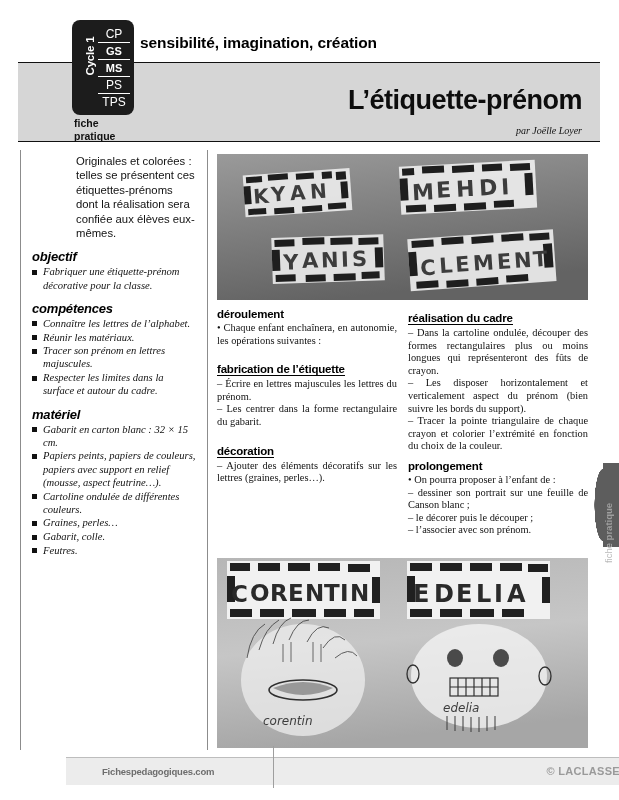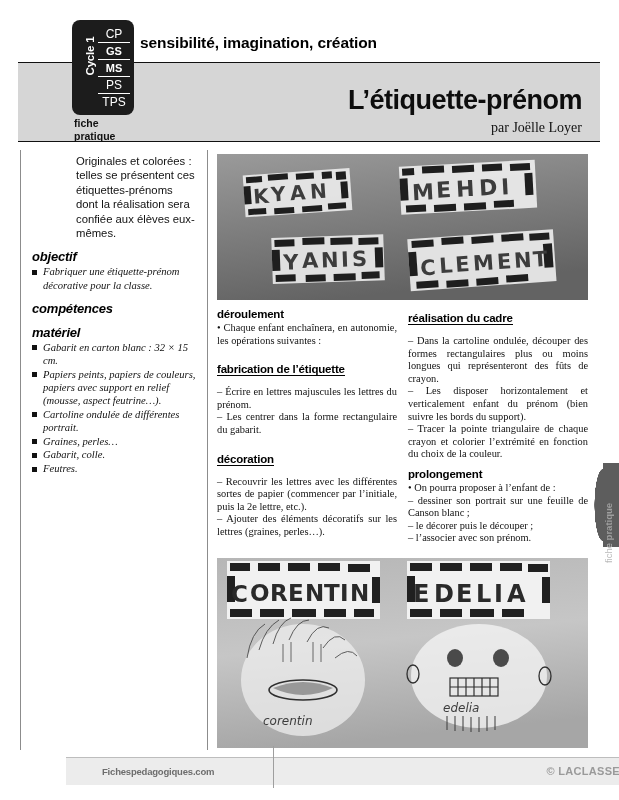--- a/index.html
+++ b/index.html
@@ -34,22 +34,22 @@
     background:#d6d6d6;
     border-top:1.5px solid #111; border-bottom:1.5px solid #111;
   }
   .band-title {
     position:absolute; left:0; right:18px; top:22px;
     text-align:right;
     font-size:27px; font-weight:bold; color:#0d0d0d; letter-spacing:-0.5px;
   }
   .band-author {
     position:absolute; right:18px; bottom:5px;
-    font-family:"Liberation Serif", serif; 
-    font-size:14px; color:#111;
+    font-family:"Liberation Serif", serif; font-style:italic;
+    font-size:10px; color:#111;
   }
 
   
   .cycle-badge {
     position:absolute; left:72px; top:20px; width:62px; height:95px;
     background:#1c1c1c; border-radius:8px;
     z-index:5;
   }
   .cycle-label {
     position:absolute; left:-13px; top:30px; width:62px;
@@ -110,21 +110,21 @@
   .col.left { left:0; }
   .col.right { left:191px; }
 
   .h-bold {
     font-size:11.5px; font-weight:bold; color:#000; letter-spacing:-0.2px;
     margin-bottom:2px;
   }
   .h-ul {
     font-size:11.5px; font-weight:bold; color:#000; letter-spacing:-0.2px;
     border-bottom:1.4px solid #000; display:inline-block;
-    margin-bottom:10px; padding-bottom:0px;
+    margin-bottom:2px; padding-bottom:0px;
   }
   .para {
     font-family:"Liberation Serif", serif;
     font-size:10.4px; line-height:12.6px; color:#111;
     text-align:justify; margin-bottom:0px;
   }
   .gap { height:12px; }
   .gap-s { height:7px; }
 
   
@@ -213,26 +213,32 @@
     <div class="sidebar">
 
       <div class="intro">Originales et colorées : telles se présentent ces étiquettes-prénoms dont la réalisation sera confiée aux élèves eux-mêmes.</div>
 
       <div class="sec-head">objectif</div>
       <ul class="bul">
         <li>Fabriquer une étiquette-prénom décorative  pour la classe.</li>
       </ul>
 
       <div class="sec-head">compétences</div>
+      <ul class="bul">
+        <li>Connaître les lettres de l’alphabet.</li>
+        <li>Réunir les matériaux.</li>
+        <li>Tracer son prénom en lettres majuscules.</li>
+        <li>Respecter les limites dans la surface et autour du cadre.</li>
+      </ul>
 
       <div class="sec-head">matériel</div>
       <ul class="bul">
         <li>Gabarit en carton blanc : 32 × 15 cm.</li>
         <li>Papiers peints, papiers de couleurs, papiers avec support en relief (mousse, aspect feutrine…).</li>
-        <li>Cartoline ondulée de différentes portrait.</li>
+        <li>Cartoline ondulée de différentes couleurs.</li>
         <li>Graines, perles…</li>
         <li>Gabarit, colle.</li>
         <li>Feutres.</li>
       </ul>
     </div>
 
     <div class="photo-top">
       <svg width="371" height="146" viewBox="0 0 371 146">
         <defs>
           <linearGradient id="wall" x1="0" y1="0" x2="0.3" y2="1">
@@ -349,28 +355,27 @@
 
         <div class="gap"></div>
 
         <div class="h-ul">fabrication de l’étiquette</div>
         <div class="para">– Écrire en lettres majuscules les lettres du prénom.</div>
         <div class="para">– Les centrer dans la forme rectangulaire du gabarit.</div>
 
         <div class="gap"></div>
 
         <div class="h-ul">décoration</div>
-        <div class="para">– Recouvrir les lettres avec les différentes sortes de papier (commencer par l’initiale, puis la 2e lettre, etc.).</div>
         <div class="para">– Ajouter des éléments décoratifs sur les lettres (graines, perles…).</div>
       </div>
 
       <div class="col right">
         <div class="h-ul">réalisation du cadre</div>
         <div class="para">– Dans la cartoline ondulée, découper des formes rectangulaires plus ou moins longues qui représenteront des fûts de crayon.</div>
-        <div class="para">– Les disposer horizontalement et verticalement enfant du prénom (bien suivre les bords du support).</div>
+        <div class="para">– Les disposer horizontalement et verticalement aspect du prénom (bien suivre les bords du support).</div>
         <div class="para">– Tracer la pointe triangulaire de chaque crayon et colorier l’extrémité en fonction du choix de la couleur.</div>
 
         <div class="gap-s"></div>
 
         <div class="h-bold">prolongement</div>
         <div class="para">• On pourra proposer à l’enfant de :</div>
         <div class="para">– dessiner son portrait sur une feuille de Canson blanc ;</div>
         <div class="para">– le décorer puis le découper ;</div>
         <div class="para">– l’associer avec son prénom.</div>
       </div>

